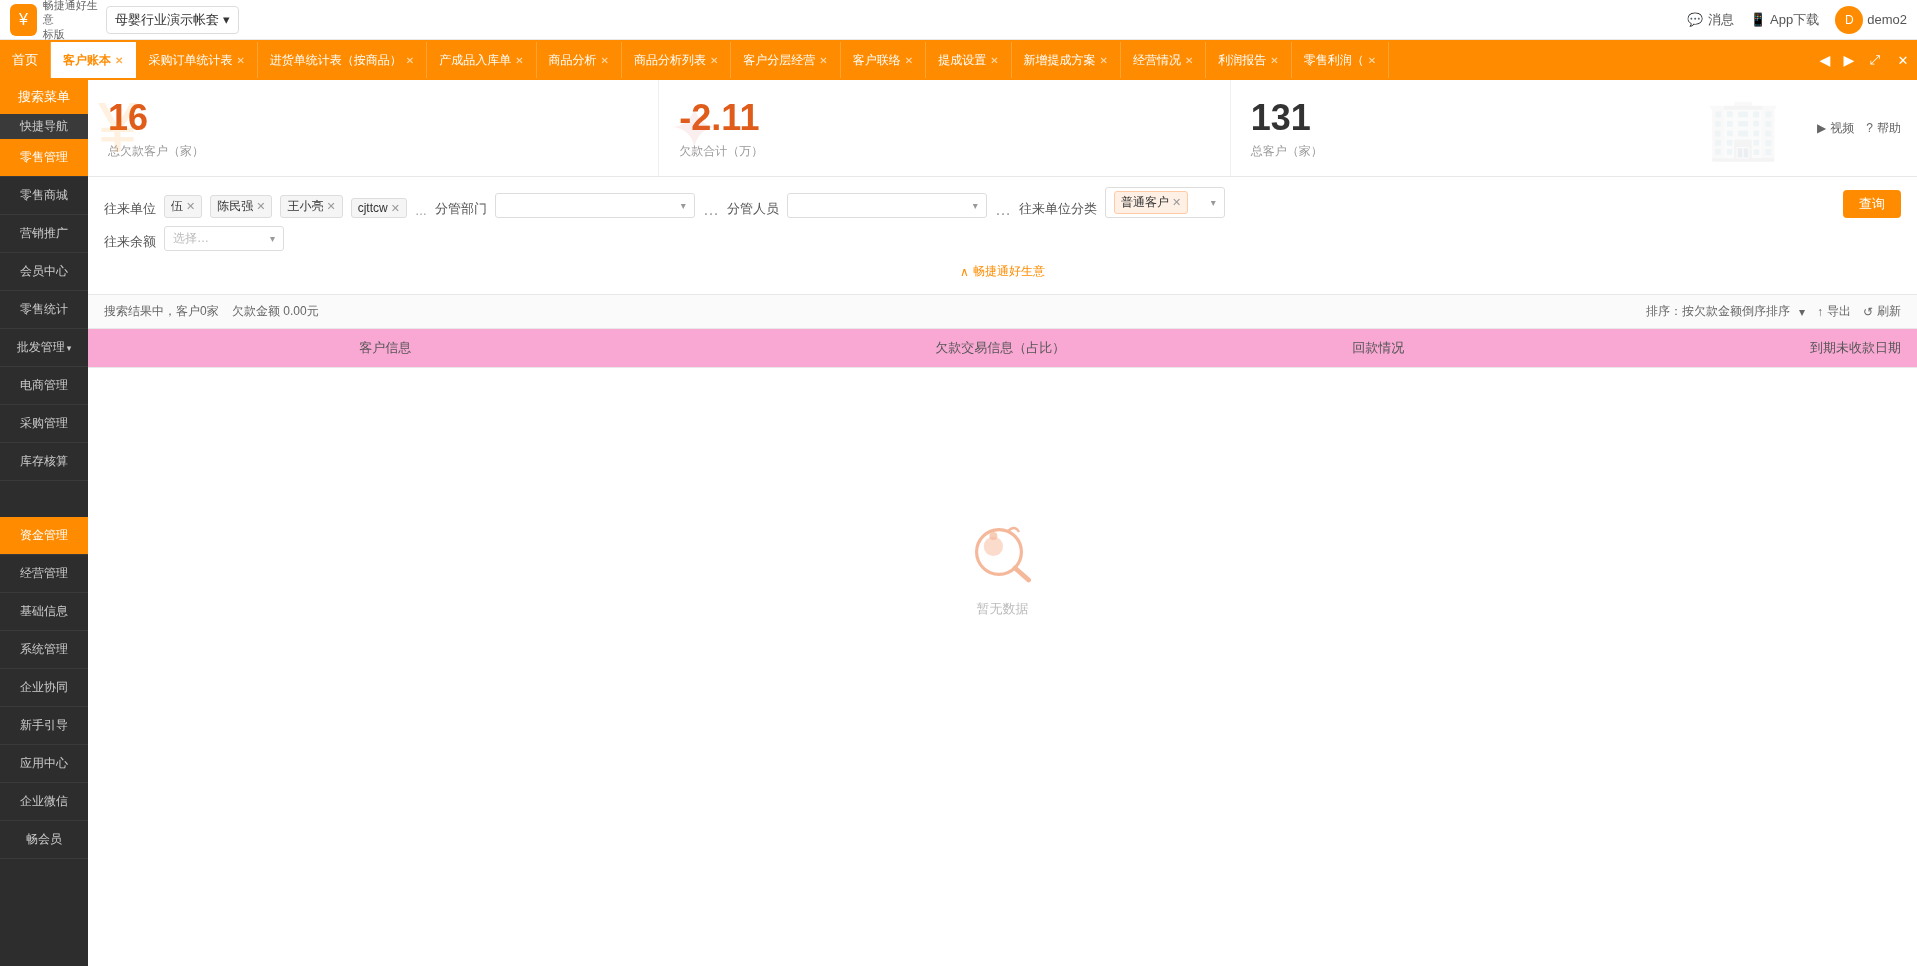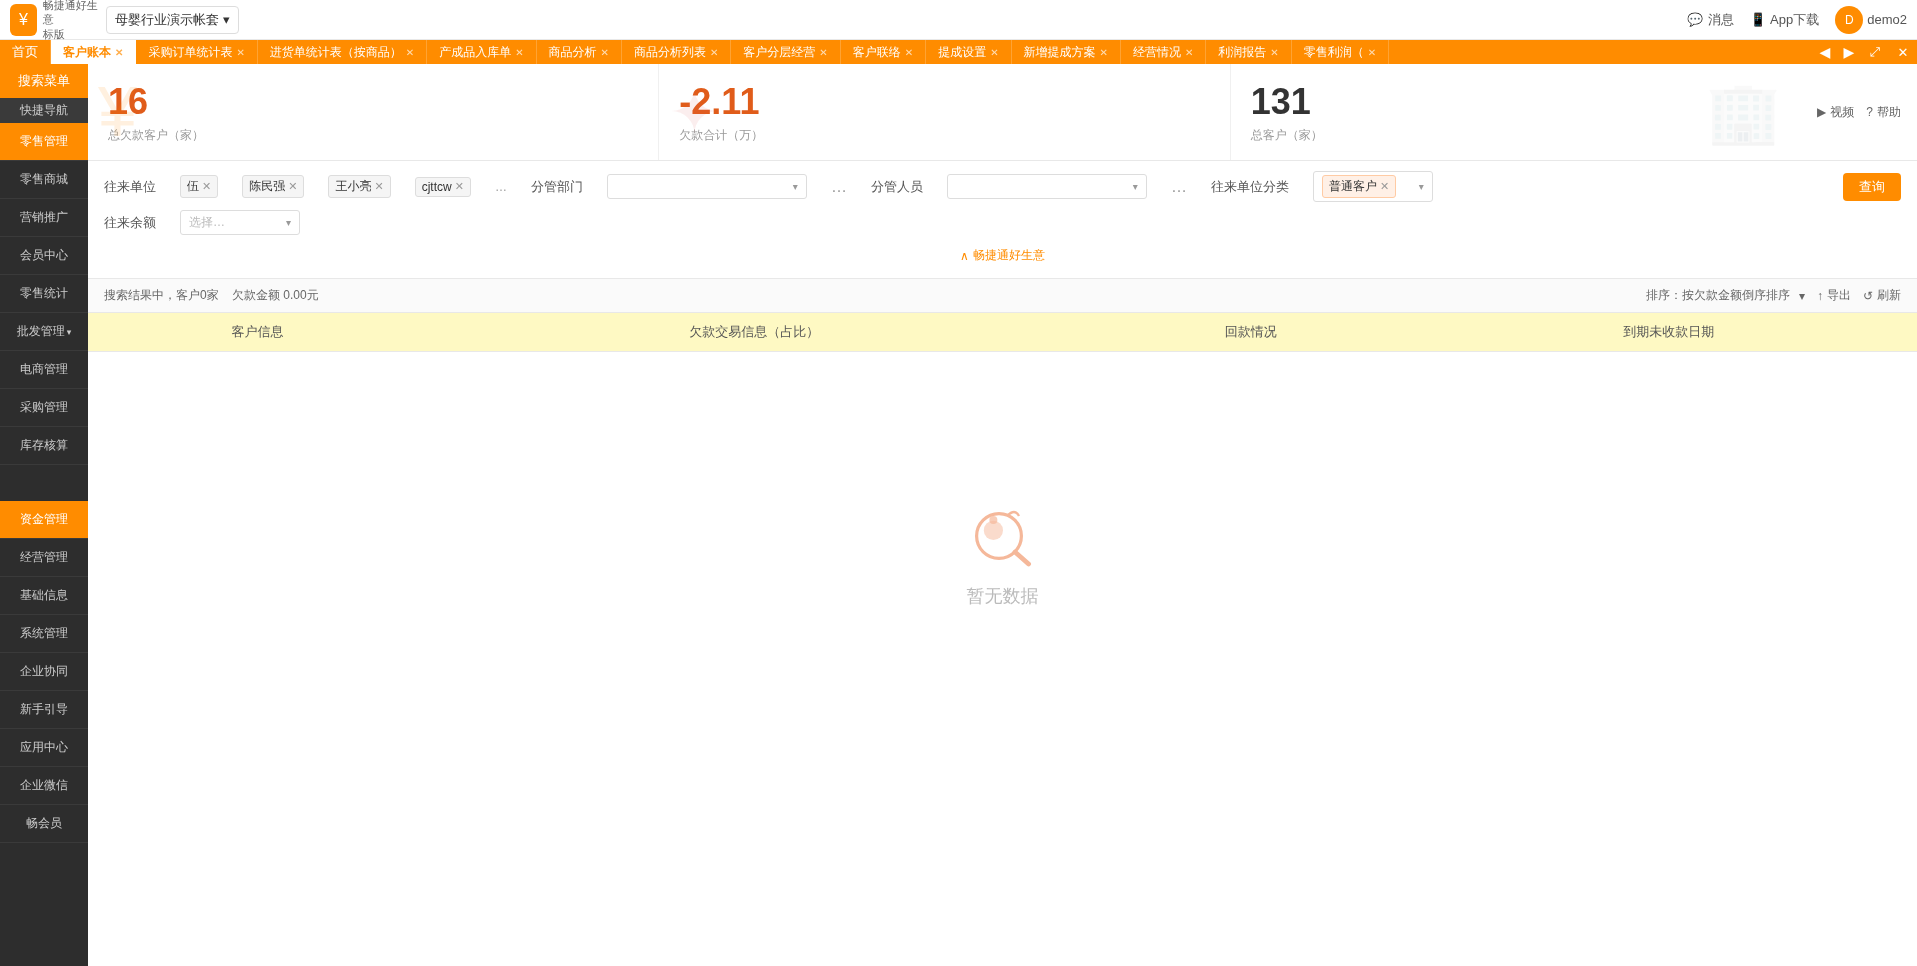--- a/index.html
+++ b/index.html
@@ -9,21 +9,21 @@
     .top-bar { background: #fff; height: 40px; display: flex; align-items: center; padding: 0 10px; border-bottom: 1px solid #e8e8e8; flex-shrink: 0; }
     .logo-area { display: flex; align-items: center; gap: 6px; width: 88px; flex-shrink: 0; }
     .logo-icon { width: 32px; height: 32px; background: #ff8c00; border-radius: 6px; display: flex; align-items: center; justify-content: center; color: white; font-size: 16px; }
     .logo-text { font-size: 11px; color: #666; line-height: 1.3; }
     .store-selector { display: flex; align-items: center; gap: 4px; margin-left: 8px; font-size: 13px; color: #333; cursor: pointer; padding: 0 8px; border: 1px solid #ddd; border-radius: 4px; height: 28px; }
     .top-right { margin-left: auto; display: flex; align-items: center; gap: 16px; }
     .top-btn { display: flex; align-items: center; gap: 4px; font-size: 13px; color: #555; cursor: pointer; }
     .avatar { width: 28px; height: 28px; border-radius: 50%; background: #ff8c00; display: flex; align-items: center; justify-content: center; color: white; font-size: 12px; }
 
     
-    .nav-tabs { background: #ff8c00; height: 24px; display: flex; align-items: center; flex-shrink: 0; overflow: hidden; }
+    .nav-tabs { background: #ff8c00; height: 40px; display: flex; align-items: center; flex-shrink: 0; overflow: hidden; }
     .nav-tab { padding: 0 12px; height: 36px; display: flex; align-items: center; font-size: 12px; color: white; cursor: pointer; white-space: nowrap; gap: 4px; border-right: 1px solid rgba(255,255,255,0.2); }
     .nav-tab.home { font-size: 13px; }
     .nav-tab.active { background: white; color: #ff8c00; font-weight: bold; }
     .nav-tab .close-x { font-size: 10px; opacity: 0.7; }
     .nav-tab.active .close-x { color: #ff8c00; }
     .nav-arrows { display: flex; align-items: center; margin-left: auto; }
     .nav-arrow { width: 24px; height: 36px; display: flex; align-items: center; justify-content: center; color: white; cursor: pointer; font-size: 14px; }
     .nav-maximize { width: 28px; height: 36px; display: flex; align-items: center; justify-content: center; color: white; cursor: pointer; }
 
     
@@ -45,48 +45,48 @@
     .stat-card { flex: 1; padding: 16px 20px; display: flex; flex-direction: column; align-items: flex-start; justify-content: center; border-right: 1px solid #f0f0f0; position: relative; }
     .stat-number { font-size: 36px; font-weight: bold; color: #e05c1a; line-height: 1.2; }
     .stat-number.negative { color: #e05c1a; }
     .stat-number.dark { color: #333; font-weight: 900; }
     .stat-label { font-size: 12px; color: #999; margin-top: 4px; }
     .stats-actions { display: flex; align-items: center; gap: 12px; padding: 0 16px; }
     .stats-action-btn { font-size: 12px; color: #666; cursor: pointer; display: flex; align-items: center; gap: 4px; }
 
     
     .filter-bar { background: white; padding: 10px 16px; border-bottom: 1px solid #e8e8e8; flex-shrink: 0; }
-    .filter-row { display: flex; align-items: center; gap: 24px; margin-bottom: 8px; flex-wrap: wrap; }
+    .filter-row { display: flex; align-items: flex-end; gap: 8px; margin-bottom: 8px; flex-wrap: wrap; }
     .filter-label { font-size: 13px; color: #555; white-space: nowrap; }
     .filter-tag { display: inline-flex; align-items: center; gap: 3px; background: #f5f5f5; border: 1px solid #ddd; border-radius: 3px; padding: 2px 6px; font-size: 12px; color: #333; }
     .filter-tag .x { cursor: pointer; color: #999; font-size: 11px; }
     .filter-more { color: #999; font-size: 12px; cursor: pointer; }
     .filter-select { display: flex; align-items: center; gap: 4px; border: 1px solid #ddd; border-radius: 3px; padding: 3px 8px; font-size: 12px; color: #333; cursor: pointer; min-width: 120px; }
     .filter-select-wide { min-width: 200px; }
     .filter-select .arrow { color: #999; font-size: 10px; margin-left: auto; }
     .filter-dots { color: #999; cursor: pointer; font-size: 16px; line-height: 1; }
     .filter-query-btn { background: #ff8c00; color: white; border: none; border-radius: 4px; padding: 5px 16px; font-size: 13px; cursor: pointer; margin-left: auto; }
     .collapse-btn { display: flex; align-items: center; gap: 4px; color: #ff8c00; font-size: 12px; cursor: pointer; justify-content: center; padding: 4px 0; }
 
     
     .result-bar { background: #fafafa; padding: 8px 16px; border-bottom: 1px solid #e8e8e8; display: flex; align-items: center; justify-content: space-between; font-size: 12px; color: #666; flex-shrink: 0; }
     .result-actions { display: flex; align-items: center; gap: 12px; }
     .result-action { display: flex; align-items: center; gap: 4px; cursor: pointer; color: #666; }
     .result-sort { display: flex; align-items: center; gap: 9px; }
 
     
     .table-container { flex: 1; overflow-y: auto; background: white; }
     table { width: 100%; border-collapse: collapse; }
-    th { padding: 10px 16px; text-align: center; font-size: 13px; color: #555; font-weight: normal; border-bottom: 1px solid #e8e8e8; background: #fef9c3; }
+    th { padding: 10px 16px; text-align: right; font-size: 13px; color: #555; font-weight: normal; border-bottom: 1px solid #e8e8e8; background: #f9a8d4; }
     td { padding: 10px 16px; font-size: 13px; color: #333; border-bottom: 1px solid #f5f5f5; }
 
     
     .empty-state { display: flex; flex-direction: column; align-items: center; justify-content: center; padding: 80px 0; color: #ccc; }
     .empty-icon { width: 80px; height: 80px; margin-bottom: 12px; }
-    .empty-text { font-size: 18px; color: #bbb; }
+    .empty-text { font-size: 13px; color: #bbb; }
 
     
     ::-webkit-scrollbar { width: 6px; height: 6px; }
     ::-webkit-scrollbar-thumb { background: #ccc; border-radius: 3px; }
   </style>
 </head>
 <body>
 
 <div class="top-bar">
   <div class="logo-area">

